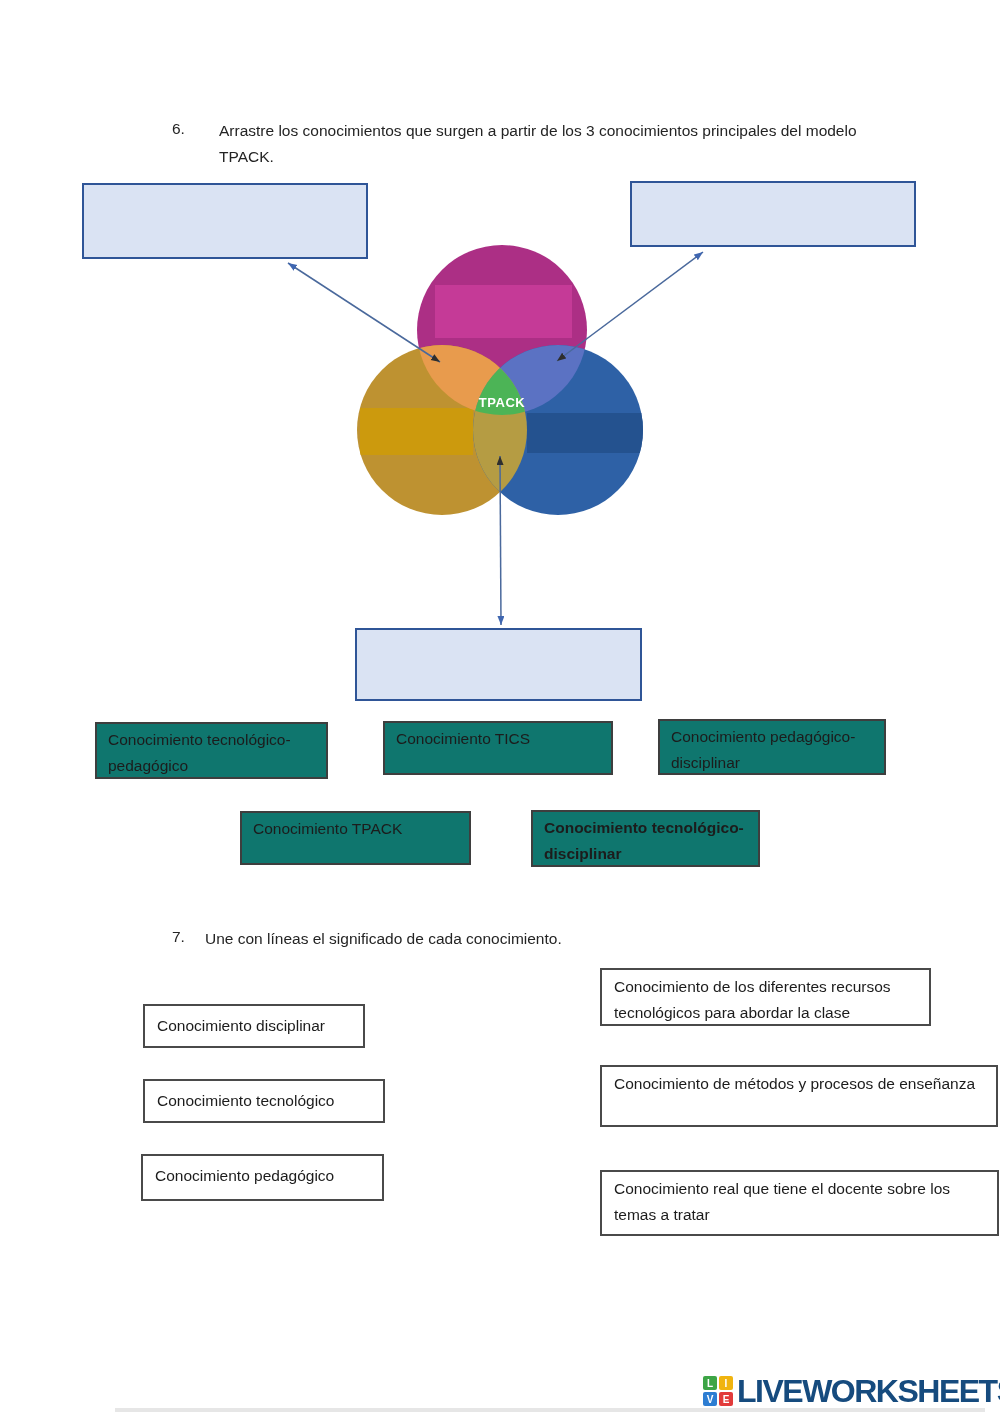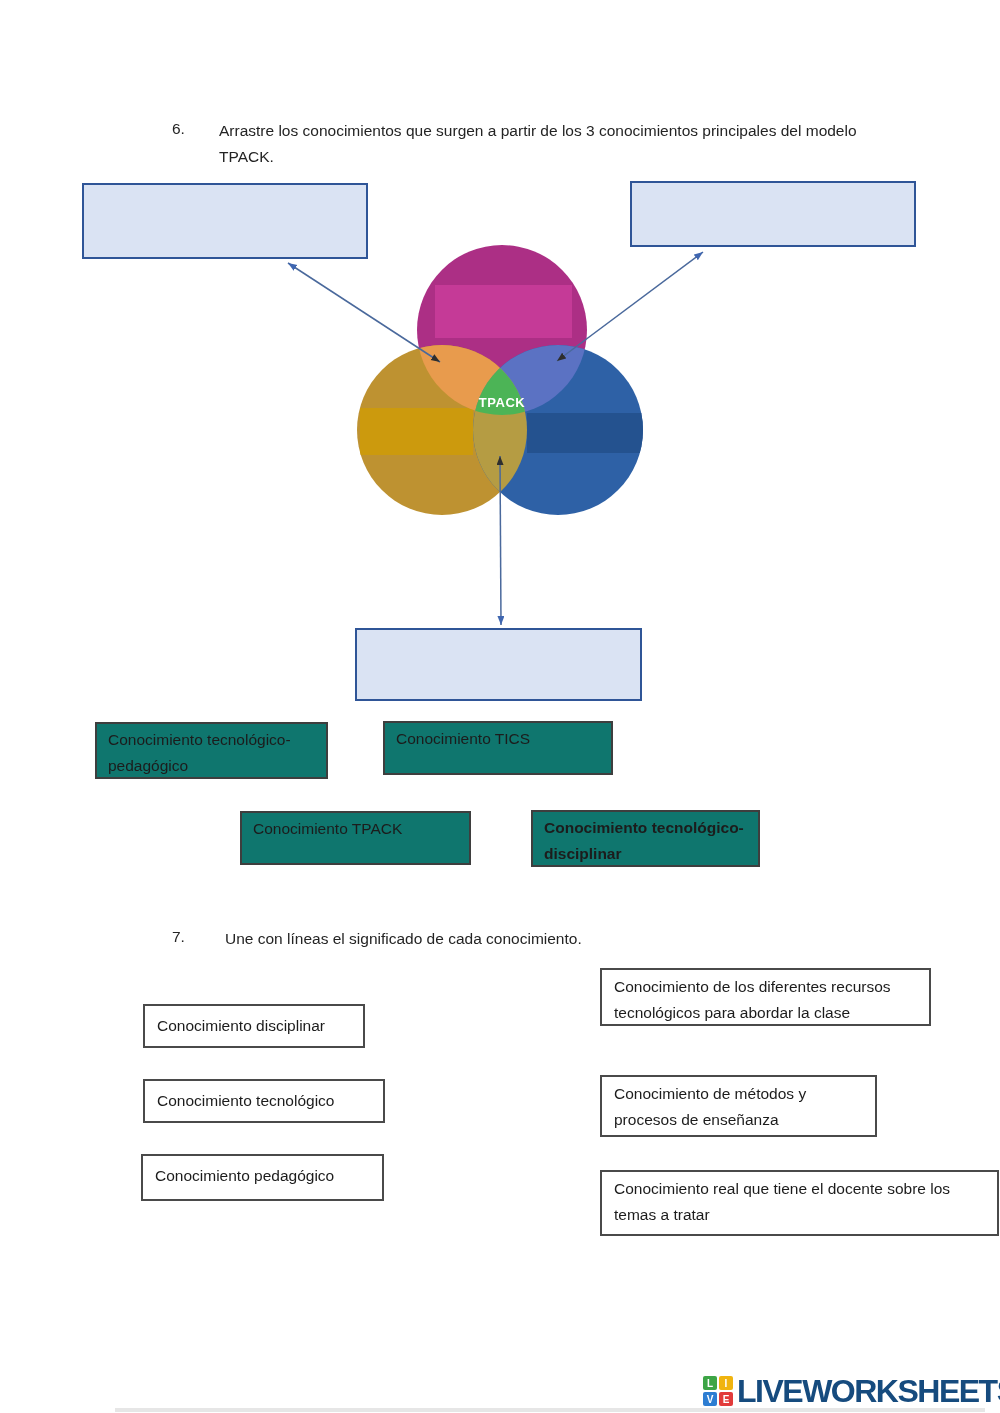--- a/index.html
+++ b/index.html
@@ -76,32 +76,33 @@
     </g>
     <text x="442" y="237" text-anchor="middle" font-size="13" font-weight="bold" letter-spacing="0.5" font-family="Liberation Sans, sans-serif" fill="#FFFFFF">TPACK</text>
 
     <line x1="228" y1="93" x2="380" y2="192" stroke-width="1.5" marker-start="url(#ahBlueStart)" marker-end="url(#ahDarkEnd)" stroke="#4A699C"></line>
     <line x1="497" y1="191" x2="643" y2="82" stroke-width="1.5" marker-start="url(#ahDarkStart)" marker-end="url(#ahBlueEnd)" stroke="#4A699C"></line>
     <line x1="440" y1="286" x2="441" y2="455" stroke-width="1.5" marker-start="url(#ahDarkStart)" marker-end="url(#ahBlueEnd)" stroke="#4A699C"></line>
   </svg>
 
   <div class="option" style="left:95px;top:722px;width:233px;height:57px;">Conocimiento tecnológico-pedagógico</div>
   <div class="option" style="left:383px;top:721px;width:230px;height:54px;">Conocimiento TICS</div>
+  <div class="option" style="left:658px;top:719px;width:228px;height:56px;">Conocimiento pedagógico-disciplinar</div>
   <div class="option" style="left:240px;top:811px;width:231px;height:54px;">Conocimiento TPACK</div>
   <div class="option" style="left:531px;top:810px;width:229px;height:57px;font-weight:bold;">Conocimiento tecnológico-disciplinar</div>
 
   <span class="instr-num" style="left:172px;top:928px;">7.</span>
-  <div class="instr-body" style="left:205px;top:926px;width:680px;margin-left:20px;">Une con líneas el significado de cada conocimiento.</div>
+  <div class="instr-body" style="left:205px;top:926px;width:680px;">Une con líneas el significado de cada conocimiento.</div>
 
   <div class="match" style="left:143px;top:1004px;width:222px;height:44px;">Conocimiento disciplinar</div>
   <div class="match" style="left:143px;top:1079px;width:242px;height:44px;">Conocimiento tecnológico</div>
   <div class="match" style="left:141px;top:1154px;width:243px;height:47px;">Conocimiento pedagógico</div>
 
   <div class="match two" style="left:600px;top:968px;width:331px;height:58px;">Conocimiento de los diferentes recursos tecnológicos para abordar la clase</div>
-  <div class="match two" style="left:600px;top:1065px;width:277px;height:62px;margin-top:10px;">Conocimiento de métodos y procesos de enseñanza</div>
+  <div class="match two" style="left:600px;top:1065px;width:398px;height:62px;">Conocimiento de métodos y procesos de enseñanza</div>
   <div class="match two" style="left:600px;top:1170px;width:399px;height:66px;">Conocimiento real que tiene el docente sobre los temas a tratar</div>
 
   <div class="logo">
     <div class="logo-grid">
       <div class="sq sq0">L</div>
       <div class="sq sq1">I</div>
       <div class="sq sq2">V</div>
       <div class="sq sq3">E</div>
     </div>
     <div class="logo-text">LIVEWORKSHEETS</div>

